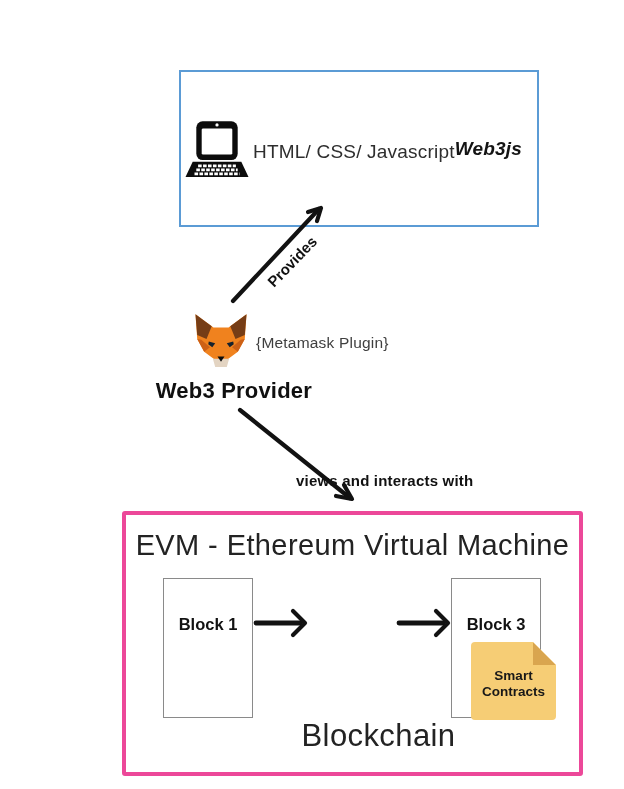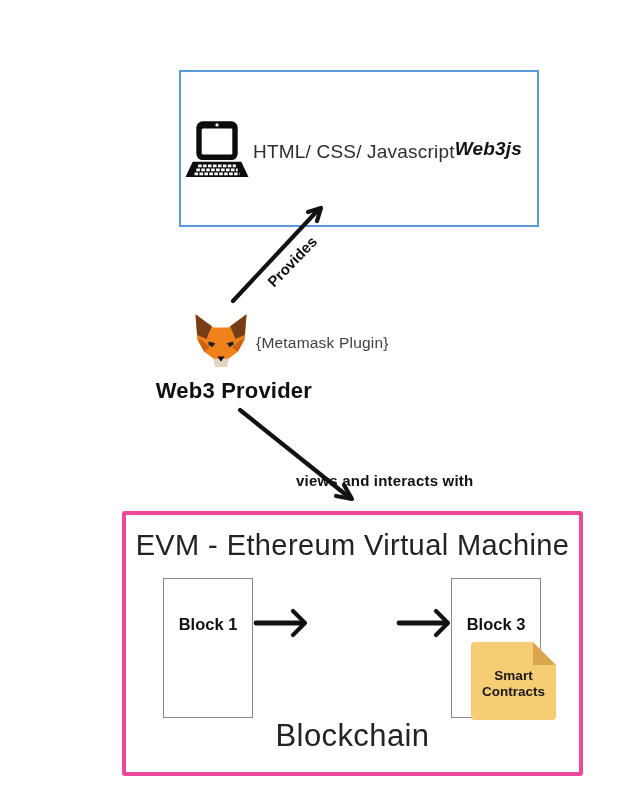--- a/index.html
+++ b/index.html
@@ -109,21 +109,21 @@
     clip-path: polygon(0 0, 100% 100%, 0 100%);
   }
   .note-text {
     position: absolute; left: 0; top: 26px; width: 100%;
     text-align: center;
     font-size: 13.5px; font-weight: bold; line-height: 1.2; color: #181818;
   }
   .blockchain-caption {
     position: absolute; left: 0; top: 203px; width: 100%;
     text-align: center;
-    font-size: 31px; font-weight: 300; color: #232323; letter-spacing: 0.4px;
+    font-size: 31px; font-weight: 300; color: #232323; letter-spacing: 0.4px; padding-left: 26px;
   }
 </style>
 </head>
 <body>
 
 <div class="stage">
 
 
   <div class="abs browser-box">
     <svg class="laptop-svg" viewBox="0 0 80 68" aria-hidden="true">

